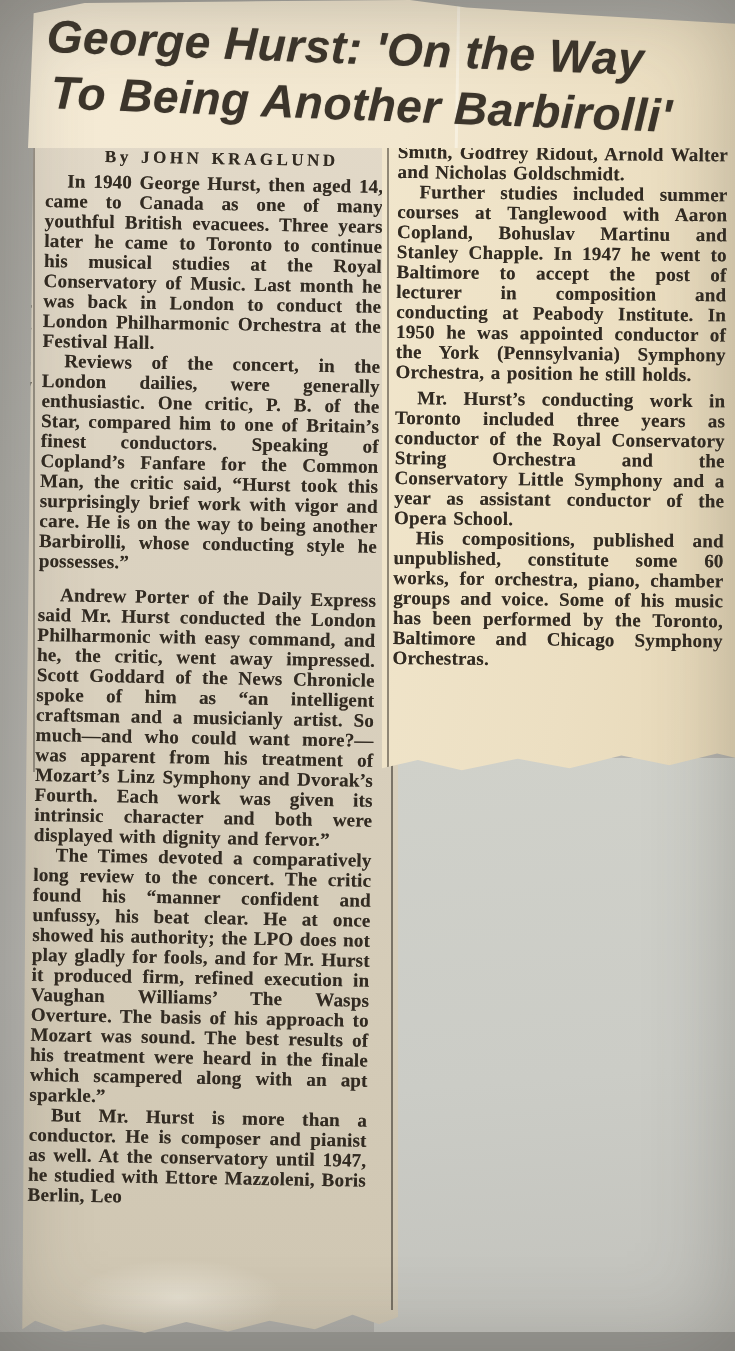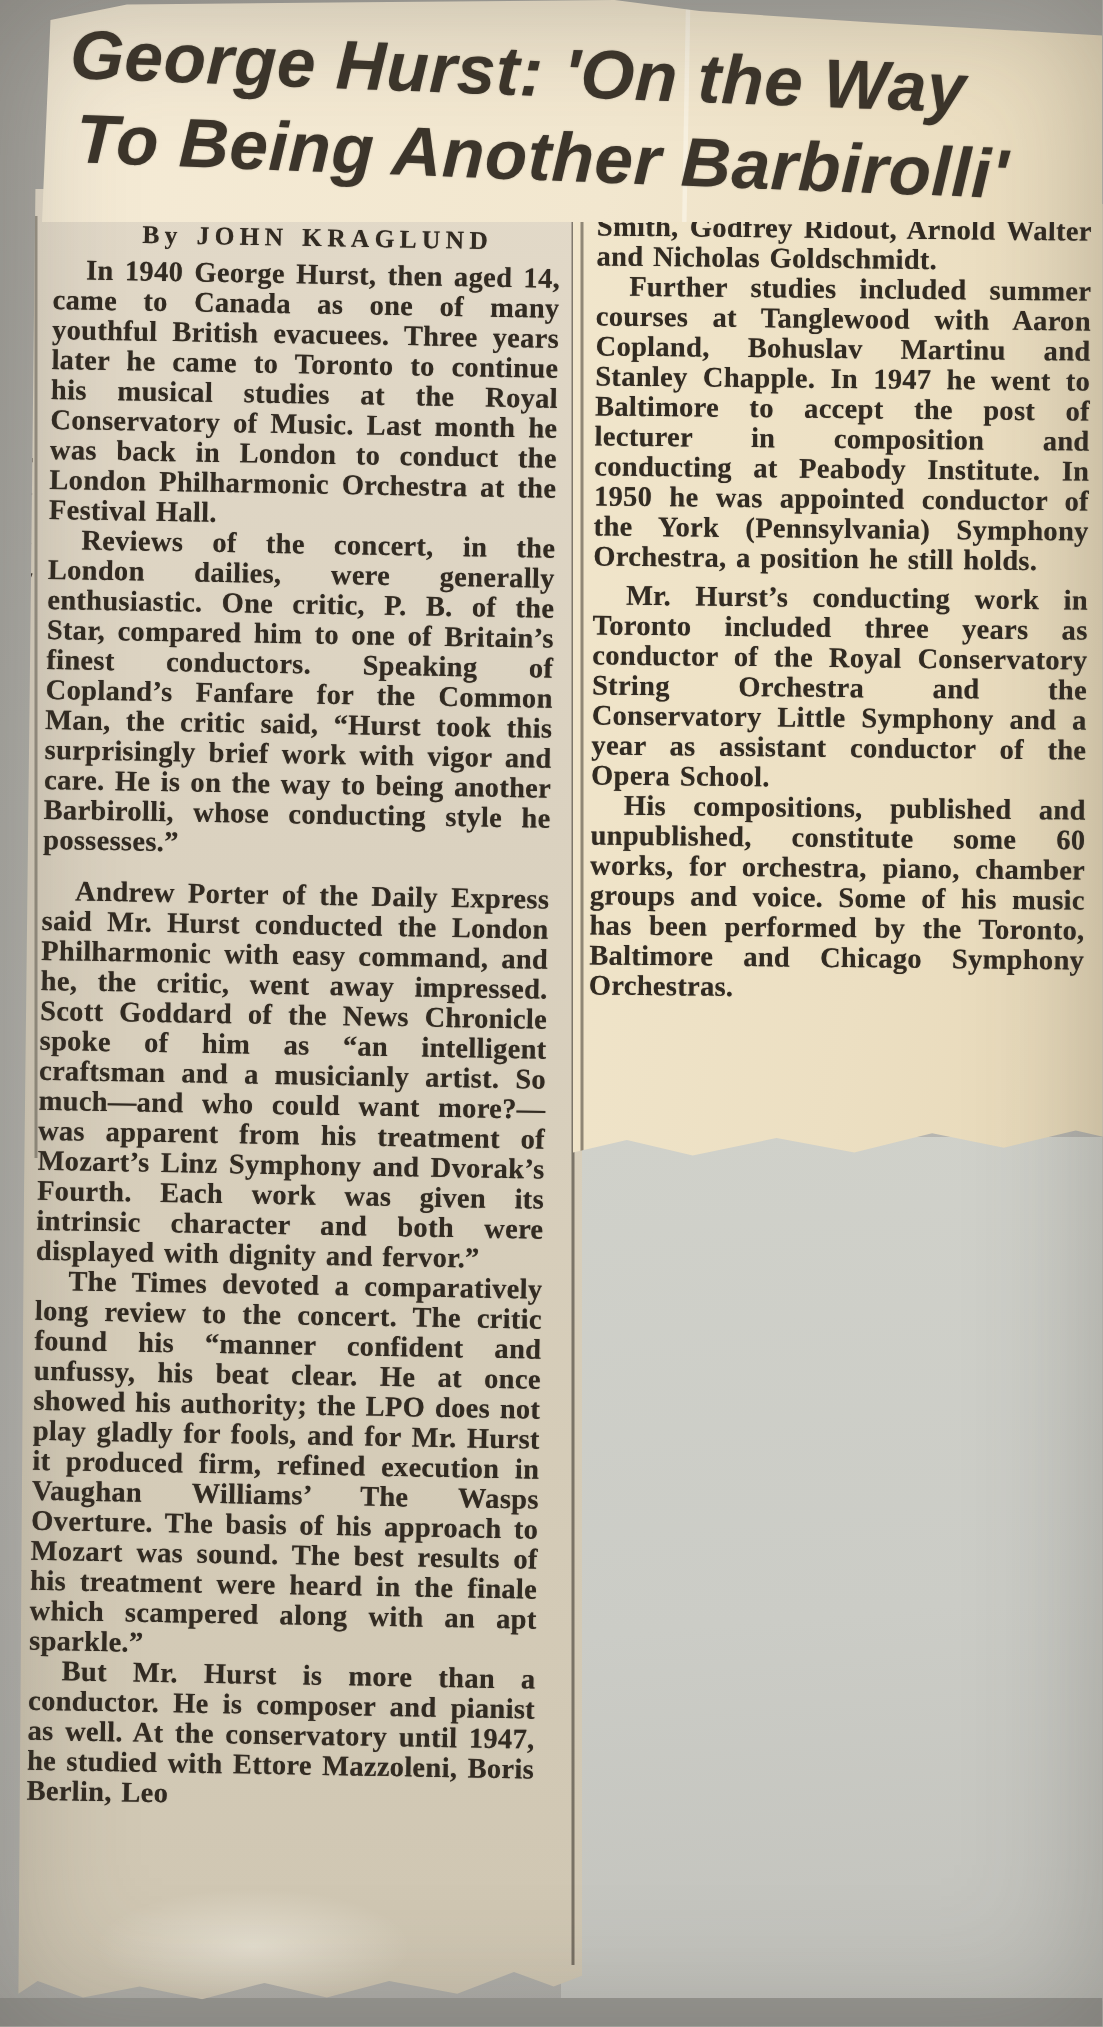--- a/index.html
+++ b/index.html
@@ -30,21 +30,21 @@
   .col-text{position:absolute;color:#322b22;font-size:19px;line-height:20px;
      font-weight:600;text-align:justify;letter-spacing:.2px;word-spacing:1.5px;
      text-shadow:0 0 .6px rgba(50,42,32,.55);}
   .col-text p{margin:0;}
   .col-text p.indent{text-indent:22px;}
   .col-text p.gap{margin-top:14px;}
   .col-text p.gap-sm{margin-top:6px;}
   .byline{font-weight:700;font-size:17px;letter-spacing:3.5px;text-align:center;
      padding-left:14px;margin-bottom:5px;white-space:nowrap;}
   
-  .left-piece{left:10px;top:126px;width:378px;height:1208px;z-index:2;
+  .left-piece{left:20px;top:126px;width:378px;height:1208px;z-index:2;
      background:
        radial-gradient(ellipse 150px 55px at 42% 97%,rgba(255,252,243,.45),rgba(255,252,243,0) 70%),
        linear-gradient(180deg,#e2d9c8 0%,#dbd2c0 35%,#d5ccb8 70%,#cfc6b2 100%);
      clip-path:polygon(3.6% 0,100% 0,100% 98.6%,95% 99.2%,88% 98.4%,78% 99.6%,66% 98.9%,
        55% 99.8%,44% 99%,33% 99.9%,22% 99.2%,12% 99.8%,4% 98.9%,0.6% 99.6%,1.6% 55%);}
   .left-rule-right{position:absolute;right:5px;top:1%;width:2px;height:97%;
      background:rgba(48,42,34,.55);}
   .left-rule-left{position:absolute;left:13px;top:1.5%;width:1.5px;height:52%;
      background:rgba(48,42,34,.4);}
   .left-col-text{left:26px;top:20px;width:338px;transform:rotate(1deg);transform-origin:top left;}

